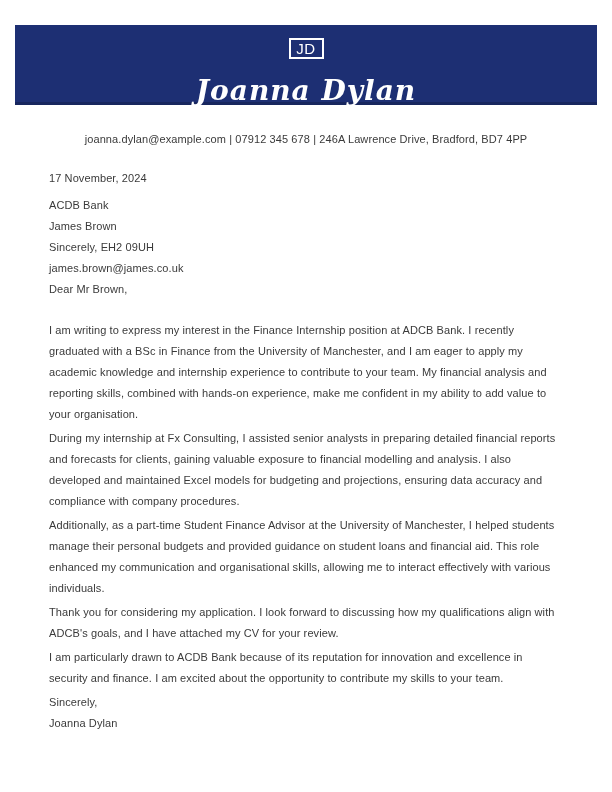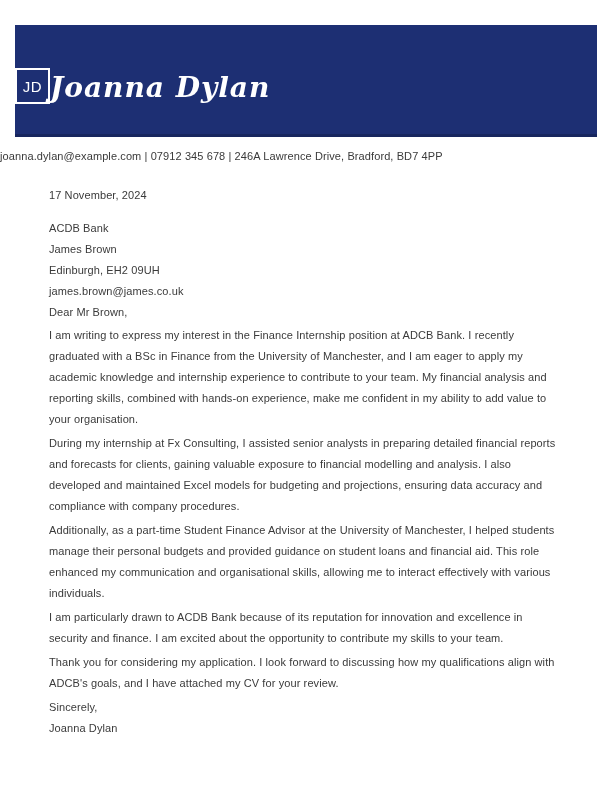--- a/index.html
+++ b/index.html
@@ -15,25 +15,25 @@
     width:612px; height:792px;
     margin:0 auto;
     background:var(--page-bg);
     font-family:"Liberation Sans", sans-serif;
     color:var(--body-text);
     overflow:hidden;
     position:relative;
   }
   .banner{
     margin:25px 15px 0 15px;
-    height:112px;
+    height:80px;
     background:var(--header-bg);
     border-bottom:3px solid var(--header-edge);
     display:flex;
-    flex-direction:row;
+    flex-direction:column;
     align-items:center;
   }
   .monogram{
     margin-top:13px;
     width:35px; height:36px;
     border:2px solid var(--header-text);
     display:flex; align-items:center; justify-content:center;
     color:var(--header-text);
     font-size:15px;
     letter-spacing:0.5px;
@@ -41,35 +41,35 @@
   .name{
     margin:15px 0 0 0;
     font-family:"DejaVu Serif", serif;
     font-style:italic;
     font-weight:700;
     font-size:28px;
     letter-spacing:1px;
     color:var(--header-text);
   }
   .contact{
-    margin-top:12px;
-    text-align:left;
+    margin-top:27px;
+    text-align:center;
     font-size:11px;
     line-height:14px;
     letter-spacing:0.1px;
   }
   .letter{
     margin:22px 49px 0 49px;
     font-size:11px;
     line-height:21px;
     letter-spacing:0.1px;
   }
-  .date{ margin-bottom:12px; }
+  .date{ margin-bottom:6px; }
   .recipient div{ line-height:21px; }
-  .greeting{ margin-bottom:2px; }
+  .greeting{ margin-bottom:20px; }
   .para{ margin:0 0 3px 0; }
   .para-spaced{ }
   .closing{ margin-top:2px; }
 </style>
 </head>
 <body>
 
 <div class="page">
 
   <header class="banner">
@@ -80,31 +80,31 @@
   </header>
 
   <div class="contact">joanna.dylan@example.com | 07912 345 678 | 246A Lawrence Drive, Bradford, BD7 4PP</div>
 
   <main class="letter">
     <div class="date">17 November, 2024</div>
 
     <div class="recipient">
       <div>ACDB Bank</div>
       <div>James Brown</div>
-      <div>Edinburgh, EH2 09UH</div>
+      <div>Sincerely, EH2 09UH</div>
       <div>james.brown@james.co.uk</div>
     </div>
 
     <div class="greeting">Dear Mr Brown,</div>
 
     <p class="para">I am writing to express my interest in the Finance Internship position at ADCB Bank. I recently graduated with a BSc in Finance from the University of Manchester, and I am eager to apply my academic knowledge and internship experience to contribute to your team. My financial analysis and reporting skills, combined with hands-on experience, make me confident in my ability to add value to your organisation.</p>
     <p class="para">During my internship at Fx Consulting, I assisted senior analysts in preparing detailed financial reports and forecasts for clients, gaining valuable exposure to financial modelling and analysis. I also developed and maintained Excel models for budgeting and projections, ensuring data accuracy and compliance with company procedures.</p>
     <p class="para para-spaced">Additionally, as a part-time Student Finance Advisor at the University of Manchester, I helped students manage their personal budgets and provided guidance on student loans and financial aid. This role enhanced my communication and organisational skills, allowing me to interact effectively with various individuals.</p>
+    <p class="para">Thank you for considering my application. I look forward to discussing how my qualifications align with ADCB's goals, and I have attached my CV for your review.</p>
     <p class="para">I am particularly drawn to ACDB Bank because of its reputation for innovation and excellence in security and finance. I am excited about the opportunity to contribute my skills to your team.</p>
-    <p class="para">Thank you for considering my application. I look forward to discussing how my qualifications align with ADCB's goals, and I have attached my CV for your review.</p>
 
     <div class="closing">
       <div>Sincerely,</div>
       <div>Joanna Dylan</div>
     </div>
   </main>
 
 </div>
 
 </body></html>

